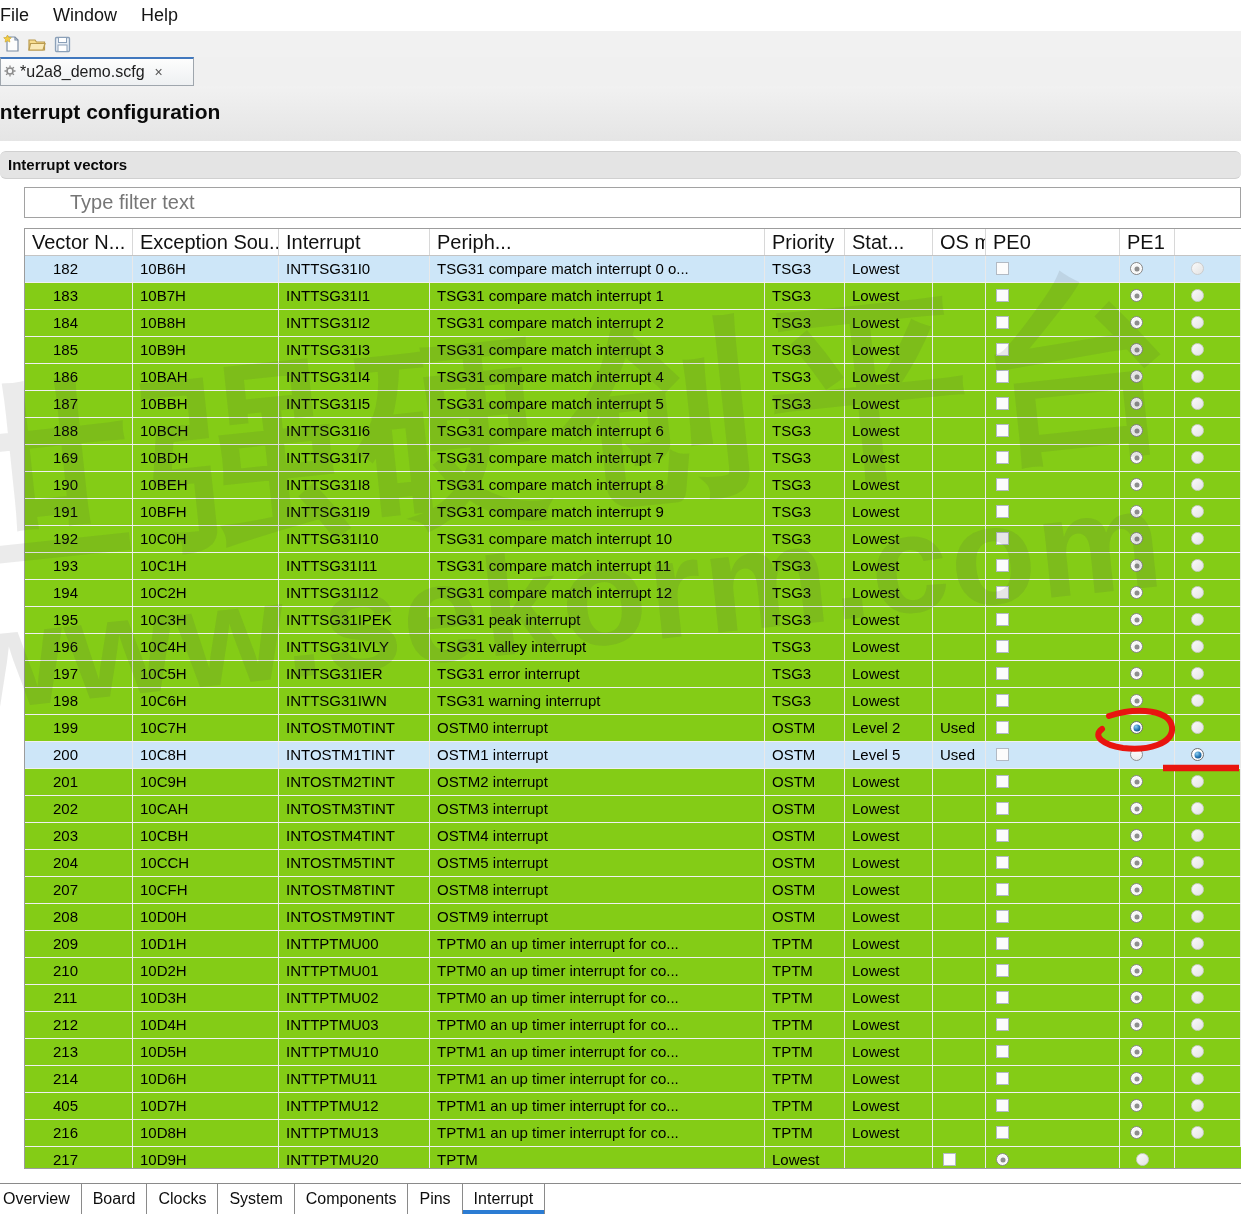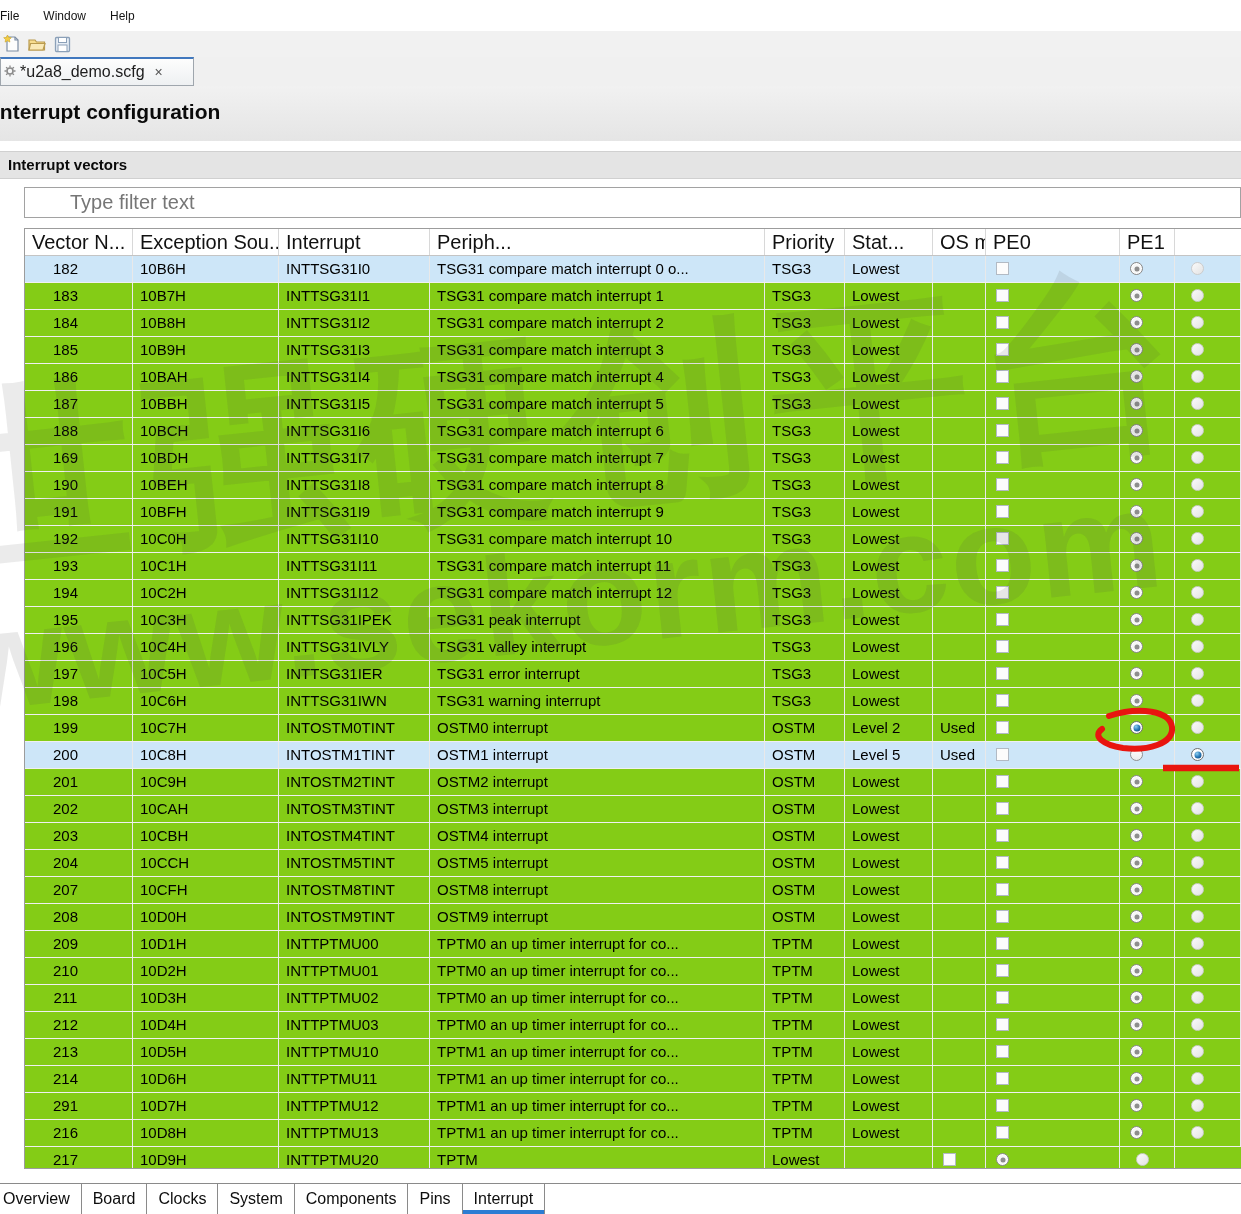--- a/index.html
+++ b/index.html
@@ -2,36 +2,36 @@
 <html><head>
 <meta charset="utf-8">
 <style>
   html,body{margin:0;padding:0;}
   body{
     width:1241px;height:1214px;position:relative;overflow:hidden;
     background:#ffffff;font-family:"Liberation Sans",sans-serif;color:#000;
   }
   
   .menubar{position:absolute;top:0;left:-6px;height:31px;display:flex;align-items:center;background:#fff;width:1250px;padding-left:6px;}
-  .menu-item{font-size:12px;color:#141414;margin-right:24px;}
+  .menu-item{font-size:18px;color:#141414;margin-right:24px;}
   
   .toolbar{position:absolute;top:31px;left:0;width:100%;height:26px;background:#f1f1f1;display:flex;align-items:center;padding-left:0;}
   .tb-icon{width:22px;height:20px;margin:0 2px 0 1px;display:inline-flex;align-items:center;justify-content:center;}
   
   .tabstrip{position:absolute;top:57px;left:0;width:100%;height:29px;background:#f0f0f0;border-bottom:1px solid #b5b5b5;}
   .editor-tab{position:absolute;left:0;top:0;height:26px;min-width:180px;background:linear-gradient(#fdfdfd,#eef0f2);
     border:1px solid #9fa6ad;border-top:2px solid #4178be;display:flex;align-items:center;padding:0 9px 0 3px;}
   .editor-tab .label{font-size:16px;color:#1c1c1c;margin:0 4px 0 4px;text-align:center;}
   .editor-tab .close{font-size:14px;color:#555;margin-left:6px;cursor:pointer;}
   
   .title-band{position:absolute;top:86px;left:0;width:100%;height:55px;background:linear-gradient(#f1f1f1,#e5e5e5);}
   .page-title{font-size:21px;font-weight:700;color:#0a0a0a;padding:14px 0 0 0;margin-left:-6px;}
   
   .section-band{position:absolute;top:151px;left:0;width:100%;height:28px;background:#e4e4e4;
-    border-top:1px solid #d0d0d0;border-bottom:1px solid #d0d0d0;box-sizing:border-box;}
+    border-top:1px solid #d0d0d0;border-bottom:1px solid #d0d0d0;box-sizing:border-box;border-radius:6px;}
   .section-title{font-size:15px;font-weight:700;color:#0a0a0a;padding-left:8px;line-height:26px;}
   
   .filter-box{position:absolute;top:187px;left:24px;width:1217px;height:31px;box-sizing:border-box;
     border:1px solid #a2a2a2;background:#fff;}
   .filter-box input{width:100%;height:100%;border:none;outline:none;font-family:"Liberation Sans",sans-serif;
     font-size:20px;color:#333;padding:0 0 0 7px;box-sizing:border-box;background:transparent;margin-left:38px;}
   .filter-box input::placeholder{color:#767676;opacity:1;}
   
   .vtable{position:absolute;top:228px;left:24px;width:1217px;height:941px;border:1px solid #9c9c9c;border-right:none;
     box-sizing:border-box;background:#fff;overflow:hidden;}
@@ -503,21 +503,21 @@
         <div class="td">INTTPTMU11</div>
         <div class="td">TPTM1 an up timer interrupt for co...</div>
         <div class="td">TPTM</div>
         <div class="td">Lowest</div>
         <div class="td"></div>
         <div class="td"><span class="cb"></span></div>
         <div class="td c-pe0"><span class="radio gray"></span></div>
         <div class="td c-pe1"><span class="radio dim"></span></div>
       </div>
       <div class="gridrow tr">
-        <div class="td c-vector">291</div>
+        <div class="td c-vector">405</div>
         <div class="td">10D7H</div>
         <div class="td">INTTPTMU12</div>
         <div class="td">TPTM1 an up timer interrupt for co...</div>
         <div class="td">TPTM</div>
         <div class="td">Lowest</div>
         <div class="td"></div>
         <div class="td"><span class="cb"></span></div>
         <div class="td c-pe0"><span class="radio gray"></span></div>
         <div class="td c-pe1"><span class="radio dim"></span></div>
       </div>

